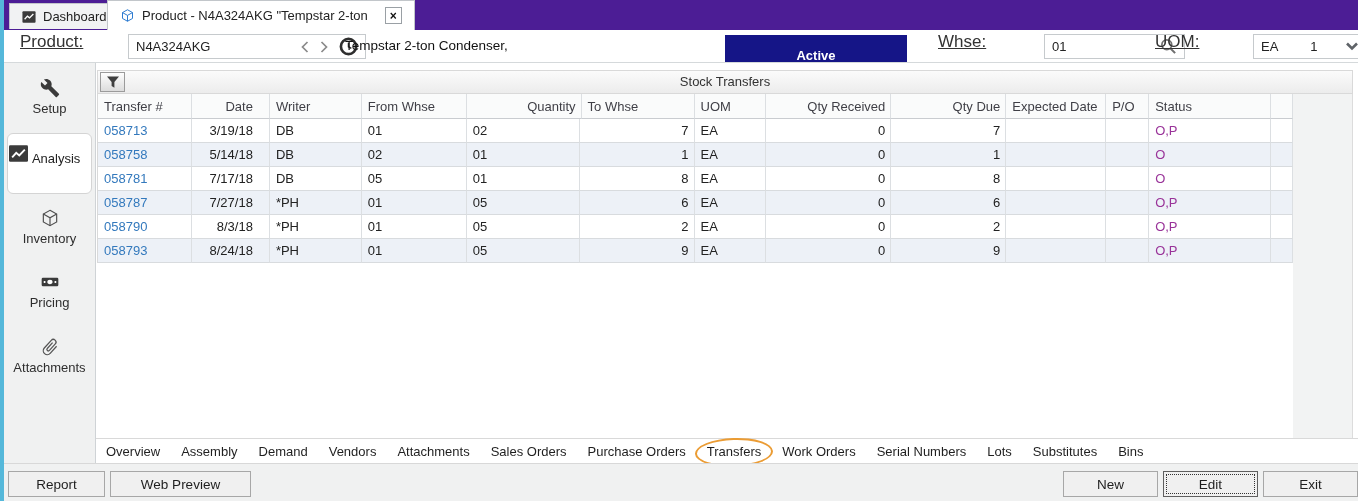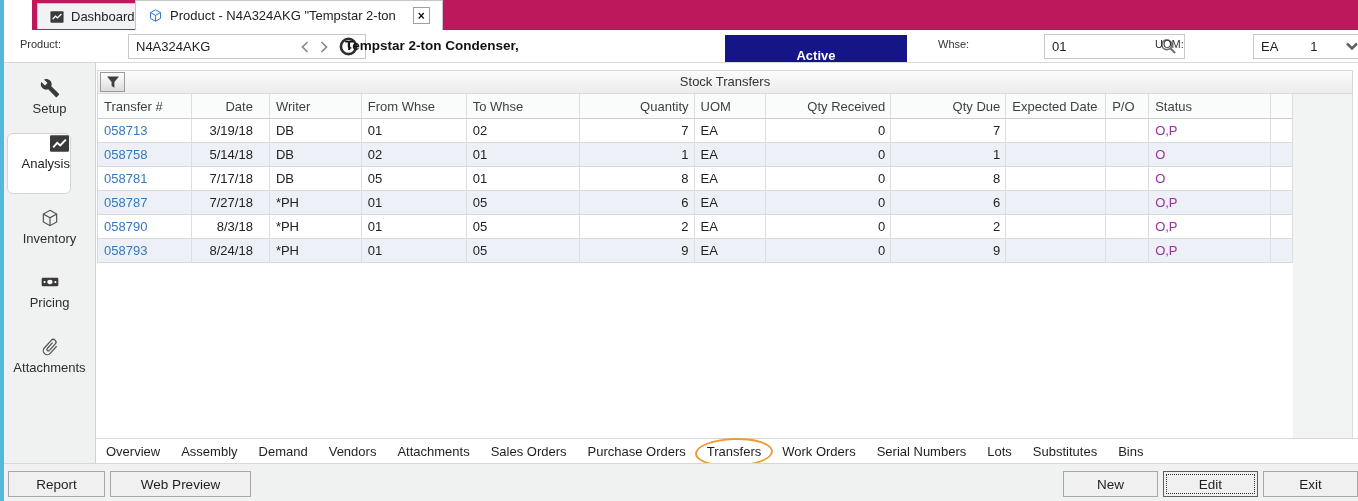--- a/index.html
+++ b/index.html
@@ -6,47 +6,47 @@
     --accent:#55b8da; --navy:#151587; --link:#3379bd; --status:#993399;
     --annot:#eb9c34; --bd:#d9d9d9; --bd2:#c6cacd; --txt:#222;
   }
   *{box-sizing:border-box;}
   html,body{margin:0;padding:0;}
   body{width:1358px;height:501px;position:relative;overflow:hidden;
        font-family:"Liberation Sans",sans-serif;background:#fff;color:var(--txt);}
   .stripe{position:absolute;left:0;top:0;width:4px;height:501px;background:var(--accent);z-index:40;}
 
   
-  .tabbar{position:absolute;left:4px;top:0;right:0;height:45px;background:#be185d;
-          border-bottom:1px solid #d5d9dc;margin-left:28px;}
+  .tabbar{position:absolute;left:4px;top:0;right:0;height:45px;background:#4c1d95;
+          border-bottom:1px solid #d5d9dc;}
   .tab{position:absolute;display:flex;align-items:center;gap:7px;font-size:13px;padding:0 12px;}
   .tab-dash{left:5px;top:3px;height:26px;background:#f1f2f3;border:1px solid #c2c6ca;border-bottom:none;}
   .tab-prod{left:103px;top:0;height:30px;background:#fff;border:1px solid #c2c6ca;border-bottom:none;z-index:5;}
   .closebox{width:17px;height:17px;border:1px solid #9aa0a5;background:#fff;display:flex;
             align-items:center;justify-content:center;font-size:12px;font-weight:bold;color:#111;margin-left:10px;}
 
   
   .prodbar{position:absolute;left:4px;top:30px;right:0;height:33px;background:#fff;}
-  .prodbar .lbl{position:absolute;top:8px;font-size:11px;color:#333;}
+  .prodbar .lbl{position:absolute;top:2px;font-size:17px;color:#333;text-decoration:underline;}
   .field{position:absolute;top:4px;height:25px;border:1px solid var(--bd2);background:#fff;
          display:flex;align-items:center;padding:0 7px;font-size:13px;margin-left:33px;}
   .f-prod{left:91px;width:238px;}
   .f-whse{left:1007px;width:141px;}
   .f-uom{left:1216px;width:114px;}
-  .desc{position:absolute;left:341px;top:8px;font-size:13.5px;font-weight:bold;color:#111;}
+  .desc{position:absolute;left:341px;top:8px;font-size:13.5px;font-weight:normal;color:#111;}
   .badge{position:absolute;left:721px;top:5px;width:182px;height:40px;background:var(--navy);
          color:#fff;font-size:13px;font-weight:bold;display:flex;align-items:center;justify-content:center;}
   .navicons{margin-left:auto;display:flex;align-items:center;gap:11px;}
 
   
   .sidebar{position:absolute;left:4px;top:63px;width:91px;height:400px;background:#f0f1f1;}
   .side-item{position:absolute;left:0;width:91px;text-align:center;font-size:13px;color:#2e2e2e;}
   .side-item .ic{display:block;height:20px;margin-bottom:3px;}
-  .side-card{position:absolute;left:3px;width:64px;height:61px;background:#fff;border:1px solid #d4d4d4;
-             border-radius:6px;text-align:right;font-size:13px;padding-top:0;}
+  .side-card{position:absolute;left:3px;width:85px;height:61px;background:#fff;border:1px solid #d4d4d4;
+             border-radius:6px;text-align:left;font-size:13px;padding-top:10px;}
   .hairline{position:absolute;left:4px;top:62px;right:0;height:1px;background:#d5d9db;}
 
   
   .content{position:absolute;left:95px;top:63px;width:1263px;height:400px;background:#fff;
            border-left:1px solid #cfd3d6;}
   .grid-box{position:absolute;left:1px;top:7px;width:1256px;height:368px;}
   .grid-caption{position:relative;height:24px;background:linear-gradient(#fbfbfb,#ececec);
                 border:1px solid var(--bd);font-size:13px;color:#333;text-align:center;line-height:22px;}
   .filter-btn{position:absolute;left:2px;top:1px;width:25px;height:20px;border:1px solid #9b9b9b;
               background:linear-gradient(#fefefe,#dcdcdc);display:flex;align-items:center;justify-content:center;}
@@ -192,22 +192,22 @@
             <path d="M1 1.5 h12 l-4.6 5.5 v5.8 l-2.8 -1.9 v-3.9 Z" fill="#3f3f3f"></path>
           </svg>
       </div>
       <span>Stock Transfers</span>
     </div>
     <div class="thead">
         <div class="tcell hcell c0">Transfer #</div>
         <div class="tcell hcell c1">Date</div>
         <div class="tcell hcell c2">Writer</div>
         <div class="tcell hcell c3">From Whse</div>
+        <div class="tcell hcell c5">Quantity</div>
         <div class="tcell hcell c4">To Whse</div>
-        <div class="tcell hcell c5">Quantity</div>
         <div class="tcell hcell c6">UOM</div>
         <div class="tcell hcell c7">Qty Received</div>
         <div class="tcell hcell c8">Qty Due</div>
         <div class="tcell hcell c9">Expected Date</div>
         <div class="tcell hcell c10">P/O</div>
         <div class="tcell hcell c11">Status</div>
         <div class="tcell hcell filler"></div>
       </div>
     <div>
         <div class="trow">

